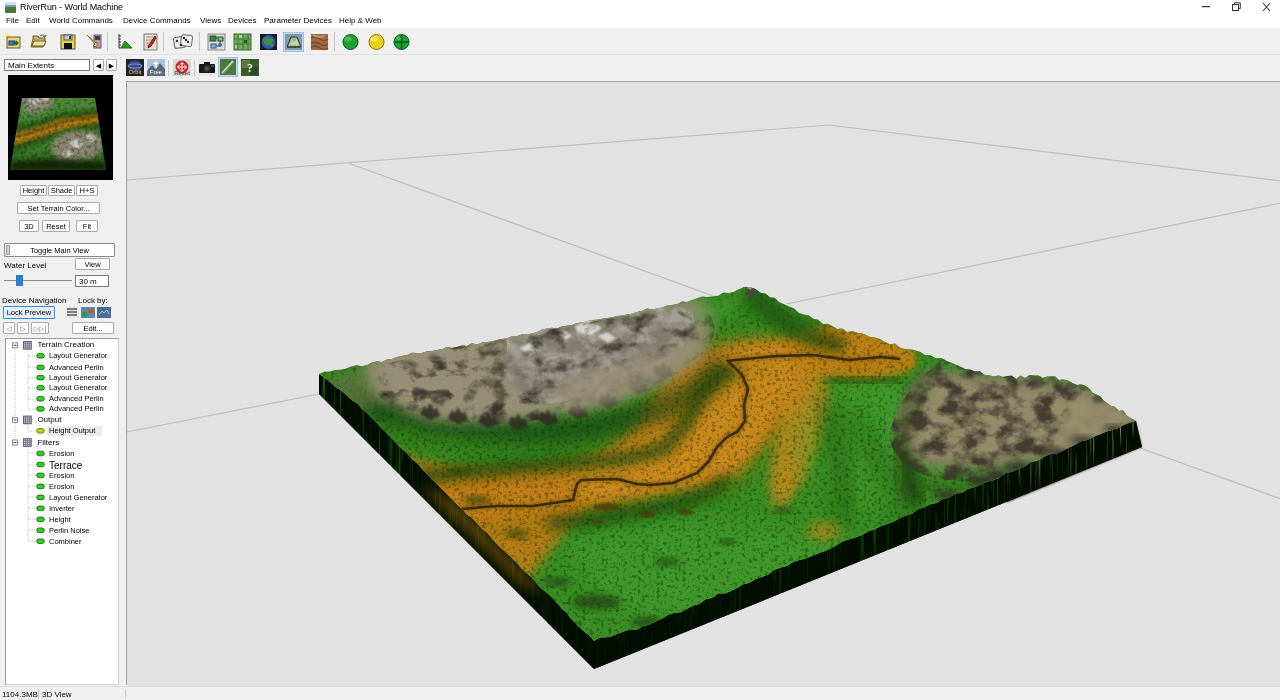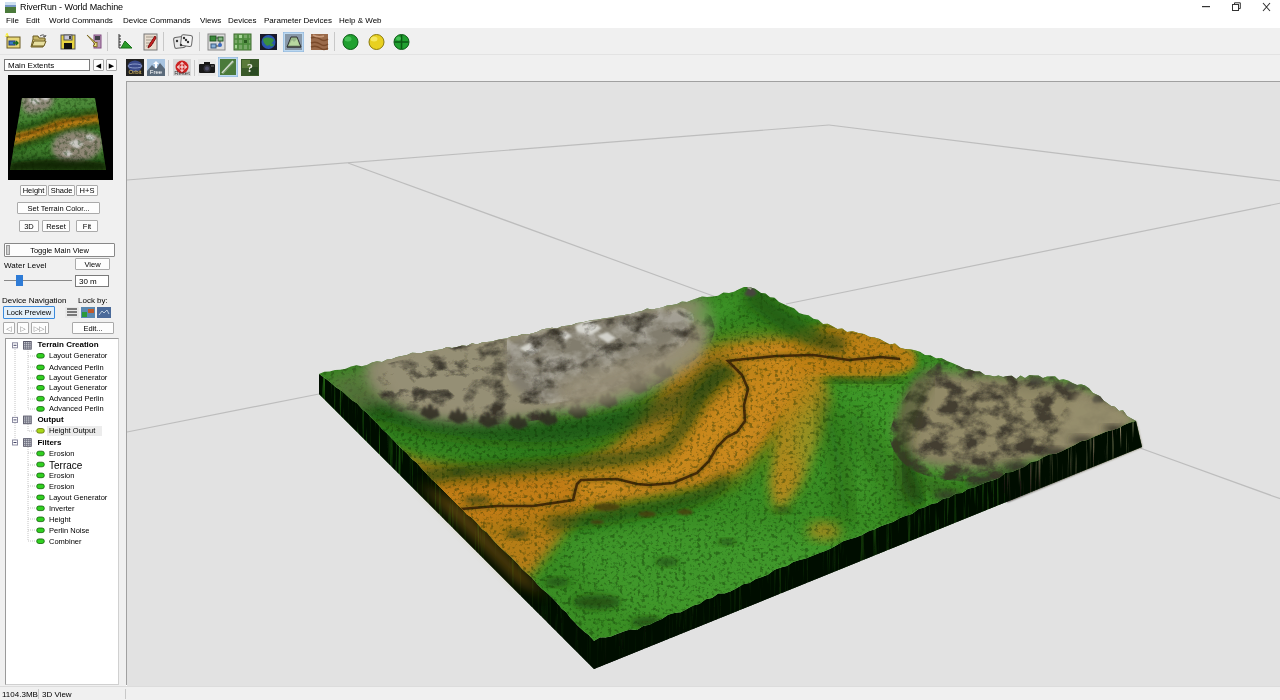--- a/index.html
+++ b/index.html
@@ -13,21 +13,21 @@
 .tbi{position:absolute;top:5px;width:19px;height:18px}
 .tbsep{position:absolute;top:4px;width:1px;height:19px;background:#c8c8c8}
 #panel{position:absolute;left:0;top:55px;width:121px;height:631px;background:#f0f0f0}
 #splitter{position:absolute;left:121px;top:55px;width:5px;height:631px;background:#f0f0f0}
 #toolbar2{position:absolute;left:126px;top:55px;width:1154px;height:26px;background:#f0f0f0}
 #view{position:absolute;left:126px;top:81px;width:1154px;height:604px;background:#e2e2e2;border-left:1px solid #a0a0a0;border-top:1px solid #a0a0a0}
 #statusbar{position:absolute;left:0;top:686px;width:1280px;height:14px;background:#f0f0f0;font-size:9px;color:#000;border-top:1px solid #dcdcdc}
 .btn{position:absolute;background:#fdfdfd;border:1px solid #aaaaaa;font-size:7.5px;color:#000;text-align:center;border-radius:1px;white-space:nowrap;overflow:hidden}
 .lbl{position:absolute;font-size:8px;color:#000}
 .combo{position:absolute;background:#fff;border:1px solid #7a7a7a;font-size:8px;color:#000}
-.tree-cat{font-weight:bold}
+.tree-cat{font-weight:normal}
 </style></head><body>
 
 <div id="titlebar">
  <svg id="title-ic" viewBox="0 0 11 11">
       <rect width="11" height="11" fill="#7a9ac8"></rect>
       <rect x="0" y="5" width="11" height="6" fill="#4a7a3a"></rect>
       <rect x="0" y="0" width="11" height="3" fill="#cfe0f0"></rect>
     </svg>
  <span id="title-tx">RiverRun - World Machine</span>
  <div class="winbtn" style="left:1196px;width:14px"><svg width="10" height="13" viewBox="0 0 10 13">

